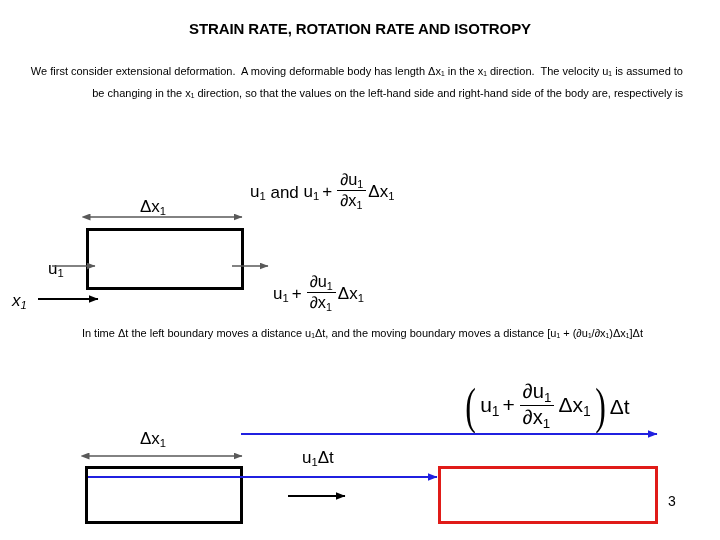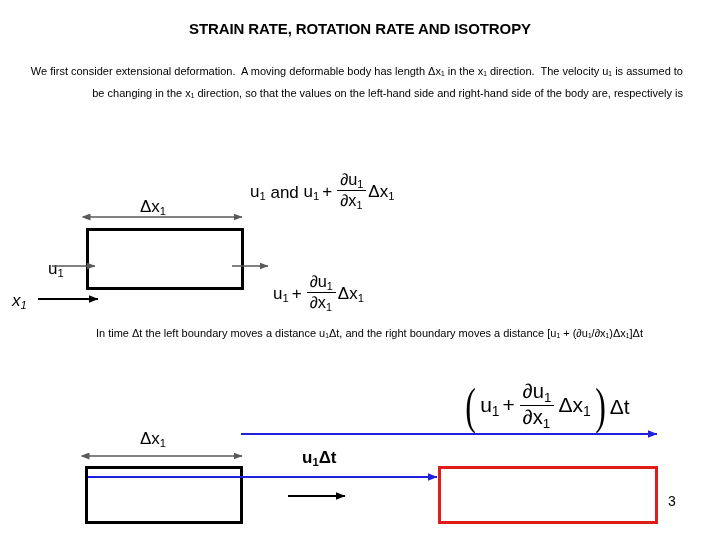--- a/index.html
+++ b/index.html
@@ -148,36 +148,36 @@
 
   <div class="lbl" style="left:12px; top:292px;font-style:italic;"><span>x</span><span class="sub">1</span></div>
 
   <div class="math" style="left:273px; top:274px;">
     <span class="inline-mid"><span>u</span><span class="sub">1</span><span style="margin:0 3px;">+</span><span class="frac">
          <span class="num"><span>∂u</span><span class="sub">1</span></span>
          <span class="den"><span>∂x</span><span class="sub">1</span></span>
        </span><span>Δx</span><span class="sub">1</span></span>
   </div>
 
-  <div class="para" id="para-2">In time Δt the left boundary moves a distance u₁Δt, and the right boundary moves a distance [u₁ + (∂u₁/∂x₁)Δx₁]Δt</div>
+  <div class="para" id="para-2">In time Δt the left boundary moves a distance u₁Δt, and the moving boundary moves a distance [u₁ + (∂u₁/∂x₁)Δx₁]Δt</div>
 
   <div class="math" style="left:462px; top:381px; font-size:21px;">
     <span class="bigparen">(</span><span class="inline-mid" style="margin:0 1px;"><span>u</span><span class="sub">1</span><span style="margin:0 3px;">+</span><span class="frac">
          <span class="num"><span>∂u</span><span class="sub">1</span></span>
          <span class="den"><span>∂x</span><span class="sub">1</span></span>
        </span><span style="margin-left:2px;">Δx</span><span class="sub">1</span></span><span class="bigparen">)</span><span class="inline-mid" style="margin-left:1px;">Δt</span>
   </div>
 
   <div class="lbl" style="left:140px; top:430px;"><span>Δx</span><span class="sub">1</span></div>
 
   <div class="rect rect-black" style="left:85px; top:466px; width:158px; height:58px;"></div>
 
   <div class="rect rect-red" style="left:438px; top:466px; width:220px; height:58px;"></div>
 
-  <div class="lbl" style="left:302px; top:449px;font-weight:bold;"><span>u</span><span class="sub">1</span><span>Δt</span></div>
+  <div class="lbl" style="left:302px; top:449px;"><span>u</span><span class="sub">1</span><span>Δt</span></div>
 
   <svg id="vectors" viewBox="0 0 720 540">
     <defs>
       <marker id="arrowGray" markerWidth="9" markerHeight="7" refX="8.5" refY="3.5" orient="auto" markerUnits="userSpaceOnUse">
         <path d="M0,0 L9,3.5 L0,7 z" fill="#595959"></path>
       </marker>
       <marker id="arrowGrayStart" markerWidth="9" markerHeight="7" refX="0.5" refY="3.5" orient="auto-start-reverse" markerUnits="userSpaceOnUse">
         <path d="M0,0 L9,3.5 L0,7 z" fill="#595959"></path>
       </marker>
       <marker id="arrowBlack" markerWidth="10" markerHeight="8" refX="9.5" refY="4" orient="auto" markerUnits="userSpaceOnUse">

